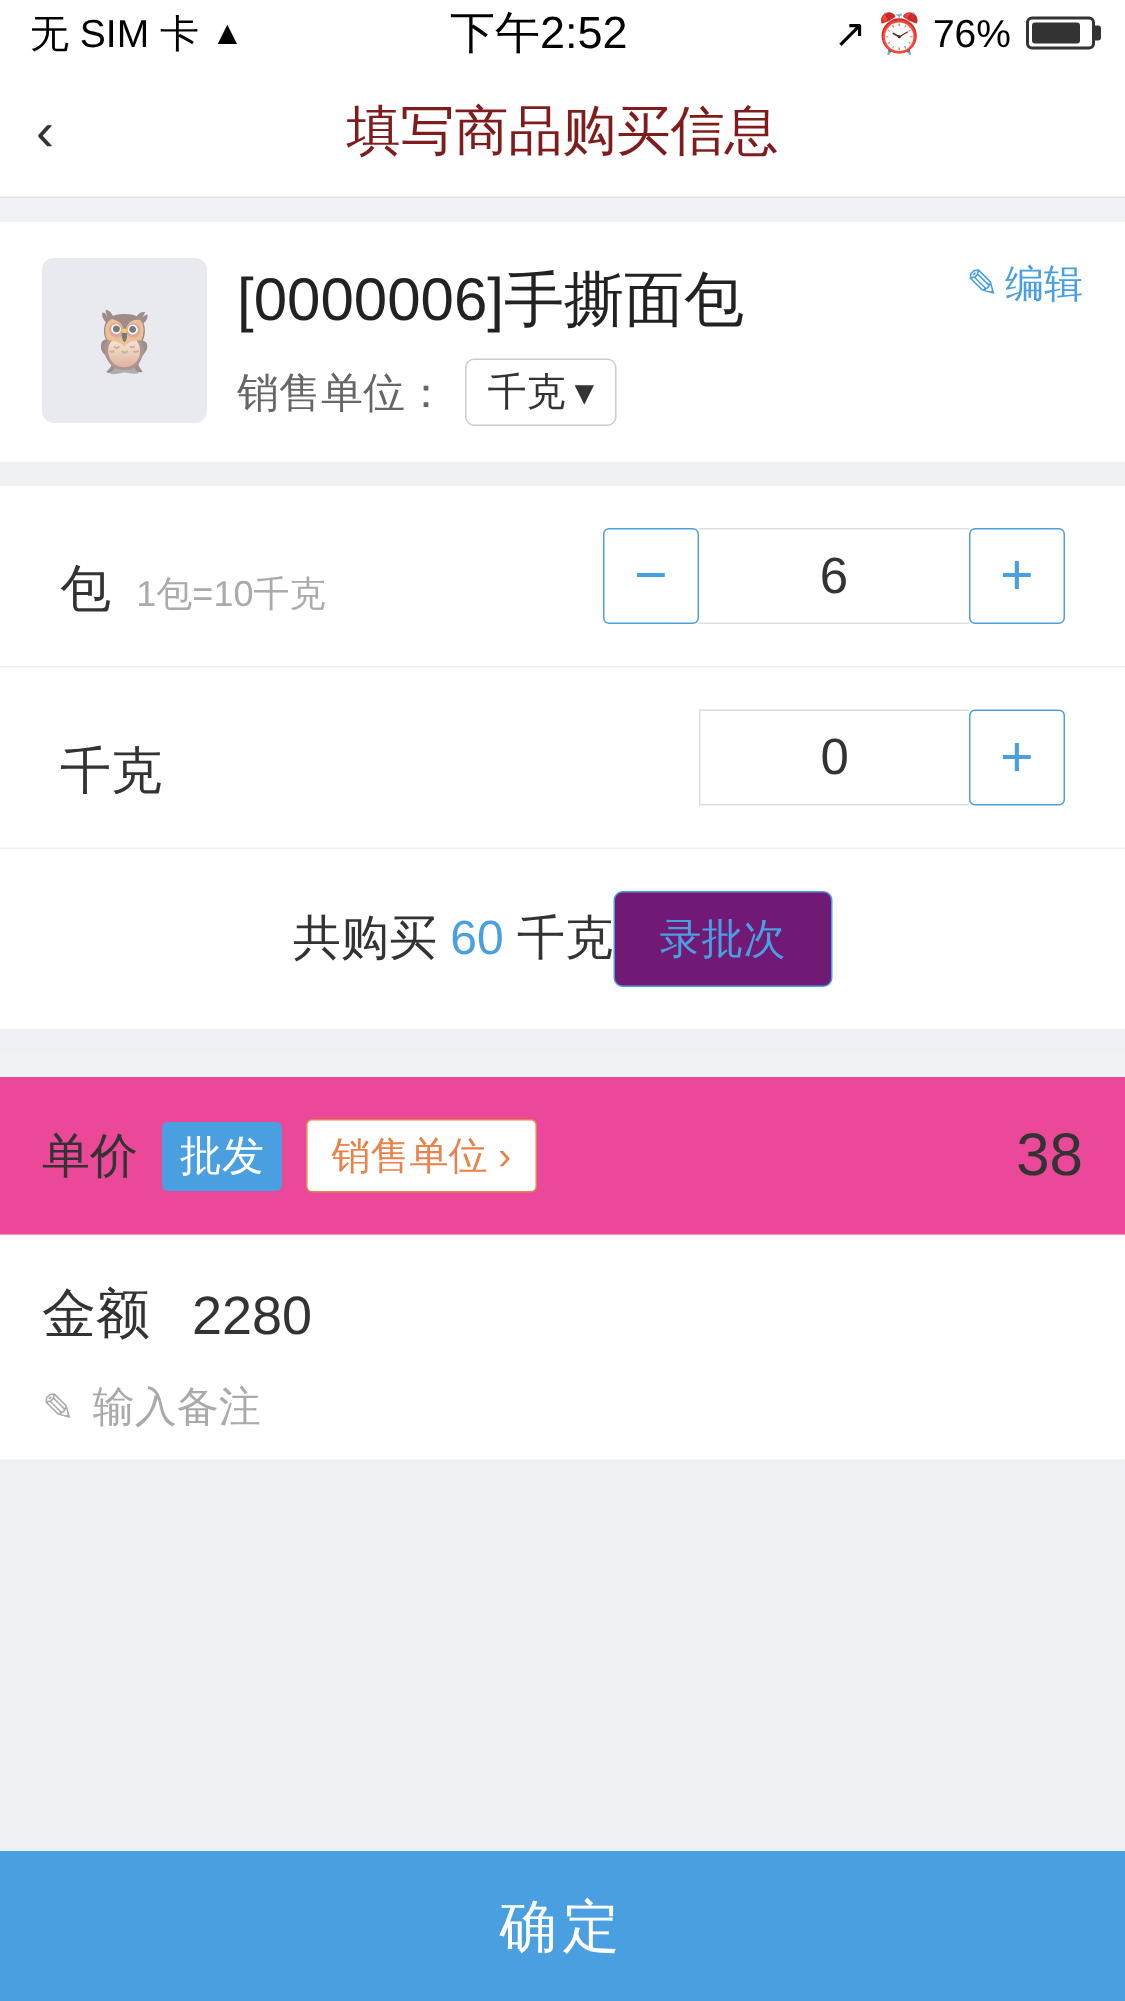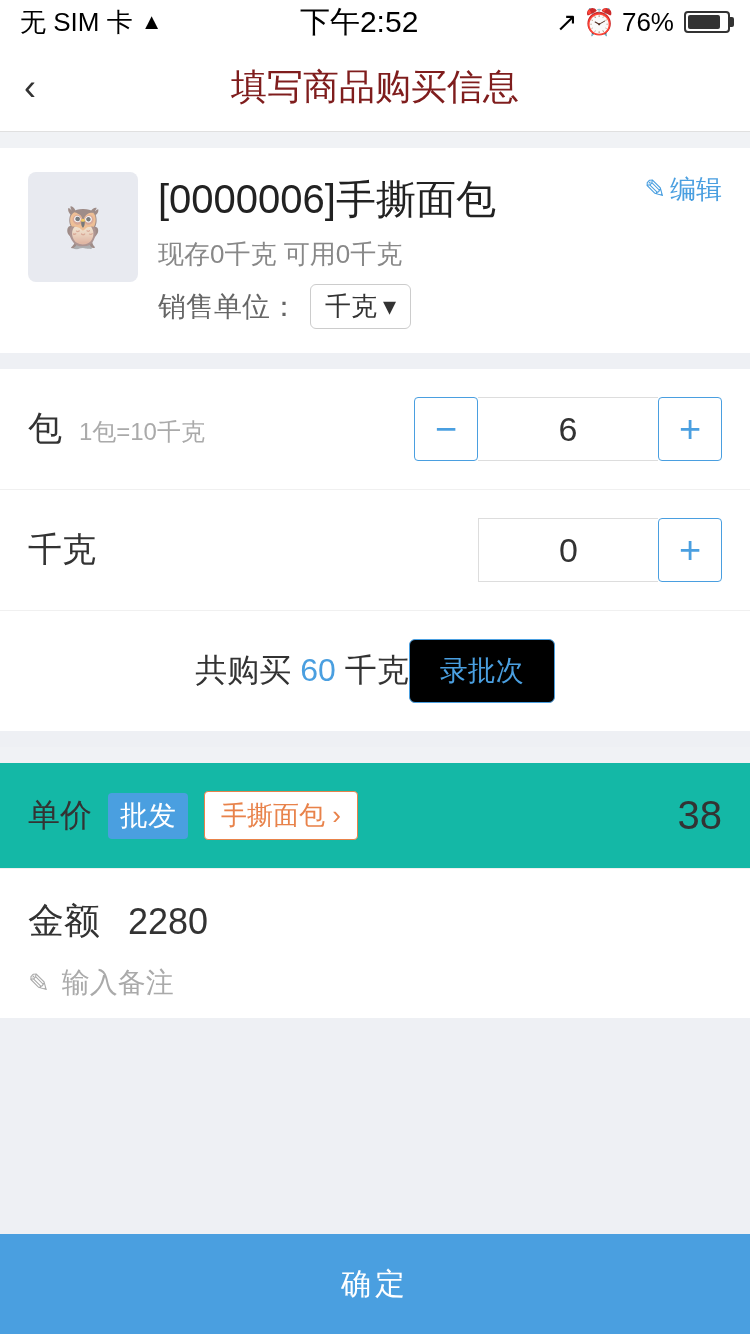--- a/index.html
+++ b/index.html
@@ -150,22 +150,22 @@
       height: 16px;
       background: #eef0f4;
     }
 
     
     .quantity-section {
       background: #fff;
     }
     .quantity-row {
       display: flex;
-      align-items: center;
-      padding: 28px 28px;
+      align-items: flex-end;
+      padding: 28px 40px;
       border-bottom: 1px solid #f0f0f0;
     }
     .quantity-label { flex: 1; }
     .quantity-label-main { font-size: 34px; color: #333; }
     .quantity-label-sub { font-size: 24px; color: #aaa; margin-left: 8px; }
     .quantity-controls {
       display: flex;
       align-items: center;
       gap: 0;
     }
@@ -207,30 +207,30 @@
       padding: 28px 28px;
     }
     .total-text {
       font-size: 32px;
       color: #333;
     }
     .total-text .highlight { color: #4a9fe0; font-weight: 500; }
     .batch-btn {
       border: 1.5px solid #4a9fe0;
       color: #4a9fe0;
-      background: #000000;
+      background: #701a75;
       border-radius: 6px;
       padding: 12px 30px;
       font-size: 28px;
       cursor: pointer;
     }
 
     
     .price-section {
-      background: #14b8a6;
+      background: #ec4899;
       margin-top: 16px;
       padding: 28px 28px;
       display: flex;
       align-items: center;
       justify-content: space-between;
       border-bottom: 1px solid #f0f0f0;
     }
     .price-label-row {
       display: flex;
       align-items: center;
@@ -291,21 +291,21 @@
 
     
     .confirm-btn {
       position: fixed;
       bottom: 0;
       left: 0;
       width: 750px;
       height: 100px;
       background: #4a9fe0;
       color: #fff;
-      font-size: 30px;
+      font-size: 38px;
       display: flex;
       align-items: center;
       justify-content: center;
       cursor: pointer;
       border: none;
       letter-spacing: 4px;
     }
   </style>
 </head>
 <body>
@@ -336,21 +336,20 @@
     <span class="product-thumb-logo">🦉</span>
   </div>
   <div class="product-info">
     <div class="product-name-row">
       <span class="product-name">[0000006]手撕面包</span>
       <span class="product-edit">
         <span>✎</span>
         <span>编辑</span>
       </span>
     </div>
-    <div class="product-stock">现存0千克   可用0千克</div>
     <div class="product-unit-row">
       <span>销售单位：</span>
       <div class="unit-dropdown">
         <span>千克</span>
         <span>▾</span>
       </div>
     </div>
   </div>
 </div>
 
@@ -389,21 +388,21 @@
     <button class="batch-btn">录批次</button>
   </div>
 </div>
 
 <div class="section-divider"></div>
 
 <div class="price-section">
   <div class="price-label-row">
     <span class="price-label">单价</span>
     <span class="price-tag">批发</span>
-    <button class="price-ref-btn">手撕面包 ›</button>
+    <button class="price-ref-btn">销售单位 ›</button>
   </div>
   <span class="price-value">38</span>
 </div>
 
 <div class="amount-section">
   <div class="amount-row">
     <span class="amount-label">金额</span>
     <span>2280</span>
   </div>
   <div class="note-row">

